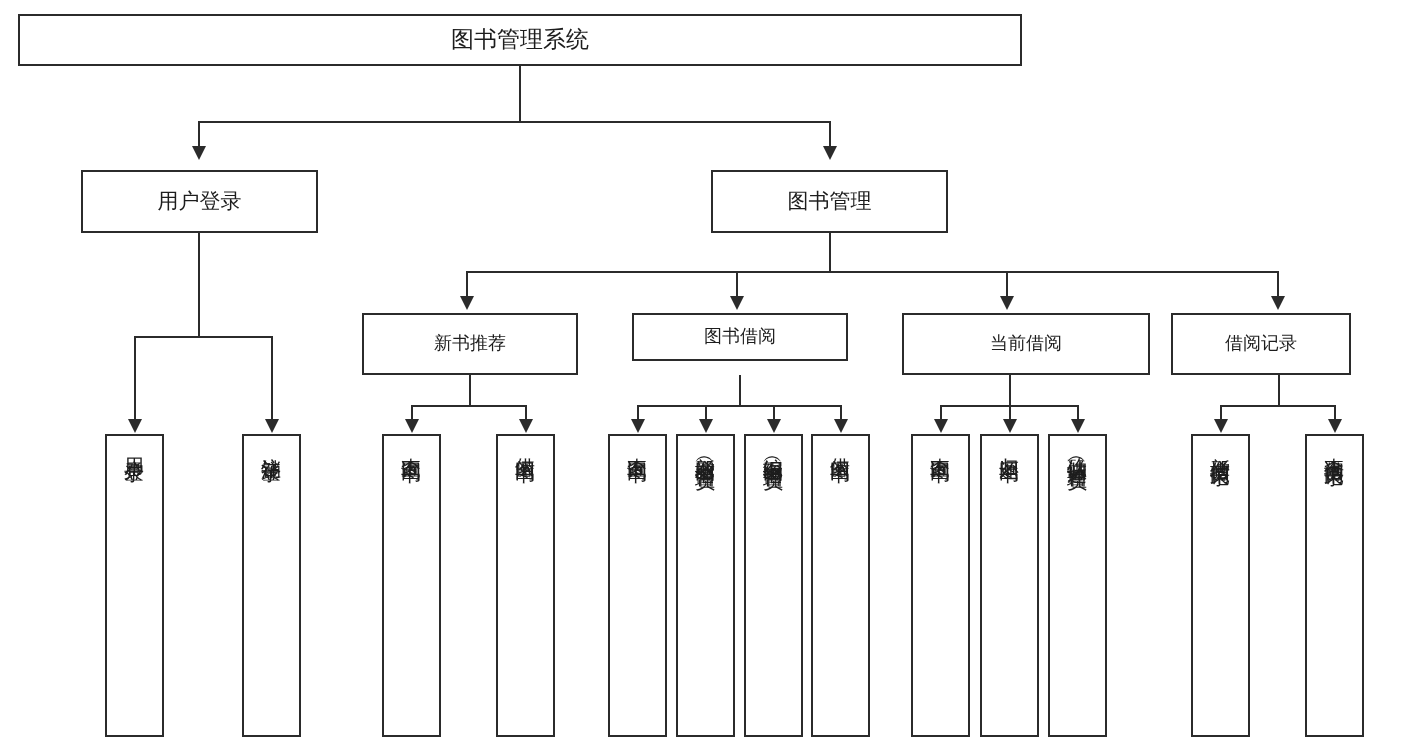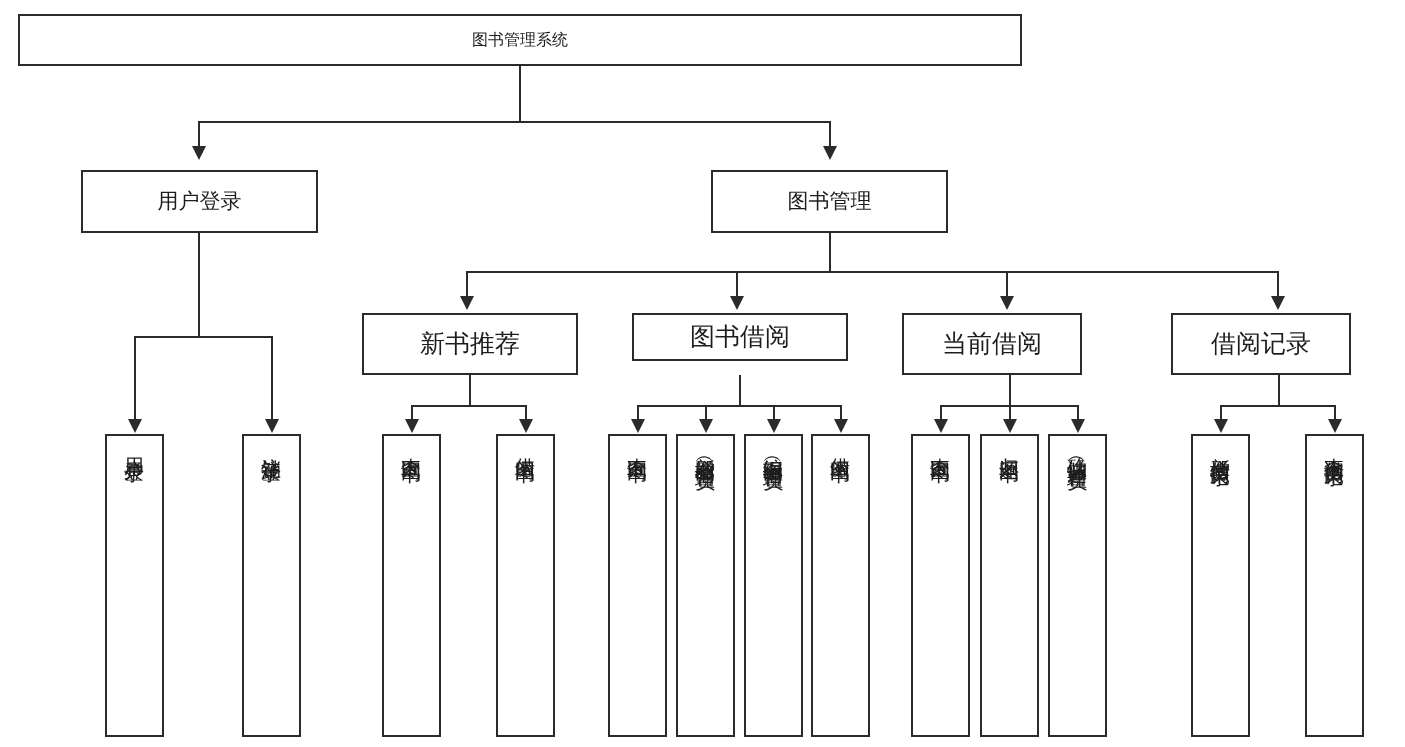--- a/index.html
+++ b/index.html
@@ -27,23 +27,23 @@
     align-items: center;
     justify-content: center;
     color: #1d1d1d;
   }
   .node .label {
     display: block;
     text-align: center;
     line-height: 1.18;
     white-space: nowrap;
   }
-  .node-root .label { font-size: 16px; }
+  .node-root .label { font-size: 23px; }
   .node-l2 .label   { font-size: 21px; }
-  .node-l3 .label   { font-size: 25px; }
+  .node-l3 .label   { font-size: 18px; }
 
   
   .node-leaf {
     align-items: flex-start;
     justify-content: center;
     padding-top: 6px;
   }
   .node-leaf .label {
     writing-mode: vertical-rl;
     text-orientation: upright;
@@ -123,21 +123,21 @@
   <div class="arrow" style="left:730px; top:296px;"></div>
   <div class="arrow" style="left:1000px; top:296px;"></div>
   <div class="arrow" style="left:1271px; top:296px;"></div>
 
   <div class="node node-l3" style="left:362px; top:313px; width:216px; height:62px;">
     <span class="label">新书推荐</span>
   </div>
   <div class="node node-l3" style="left:632px; top:313px; width:216px; height:48px;">
     <span class="label">图书借阅</span>
   </div>
-  <div class="node node-l3" style="left:902px; top:313px; width:180px; height:62px;">
+  <div class="node node-l3" style="left:902px; top:313px; width:248px; height:62px;">
     <span class="label">当前借阅</span>
   </div>
   <div class="node node-l3" style="left:1171px; top:313px; width:180px; height:62px;">
     <span class="label">借阅记录</span>
   </div>
 
   <div class="vline" style="left:469px; top:375px; height:31px;"></div>
   <div class="hline" style="left:411px; top:405px; width:116px;"></div>
   <div class="vline" style="left:411px; top:405px; height:15px;"></div>
   <div class="vline" style="left:525px; top:405px; height:15px;"></div>

